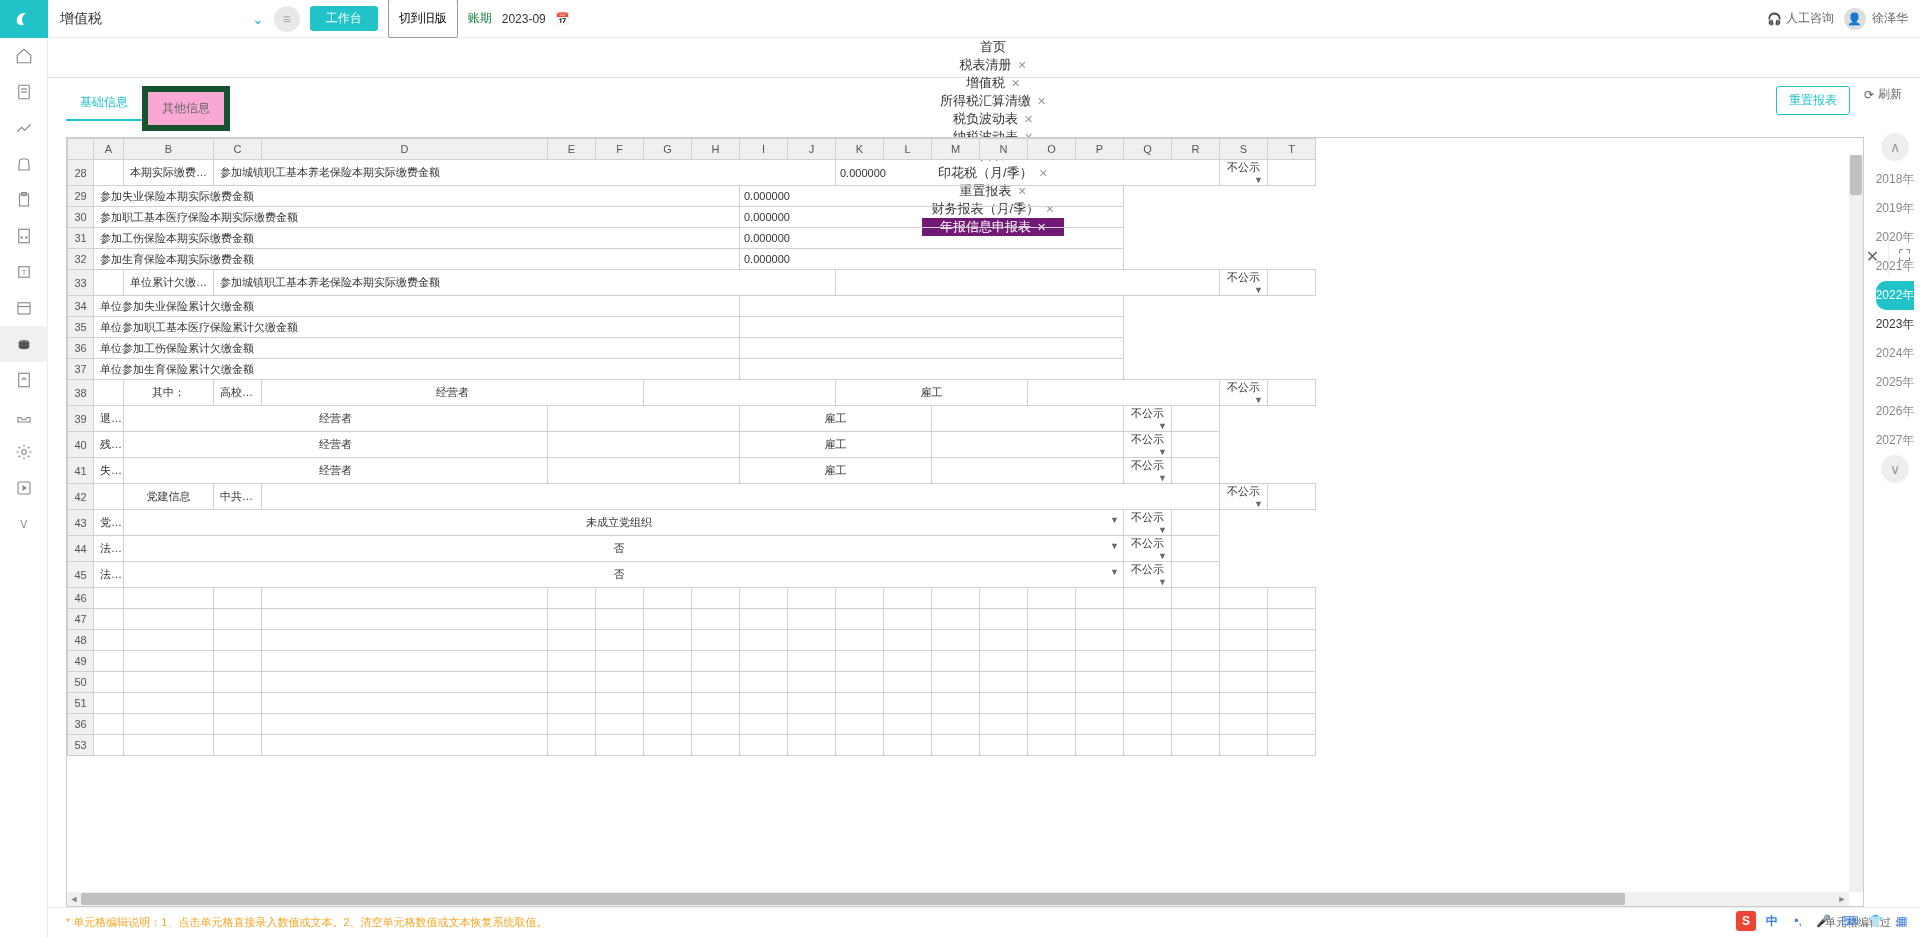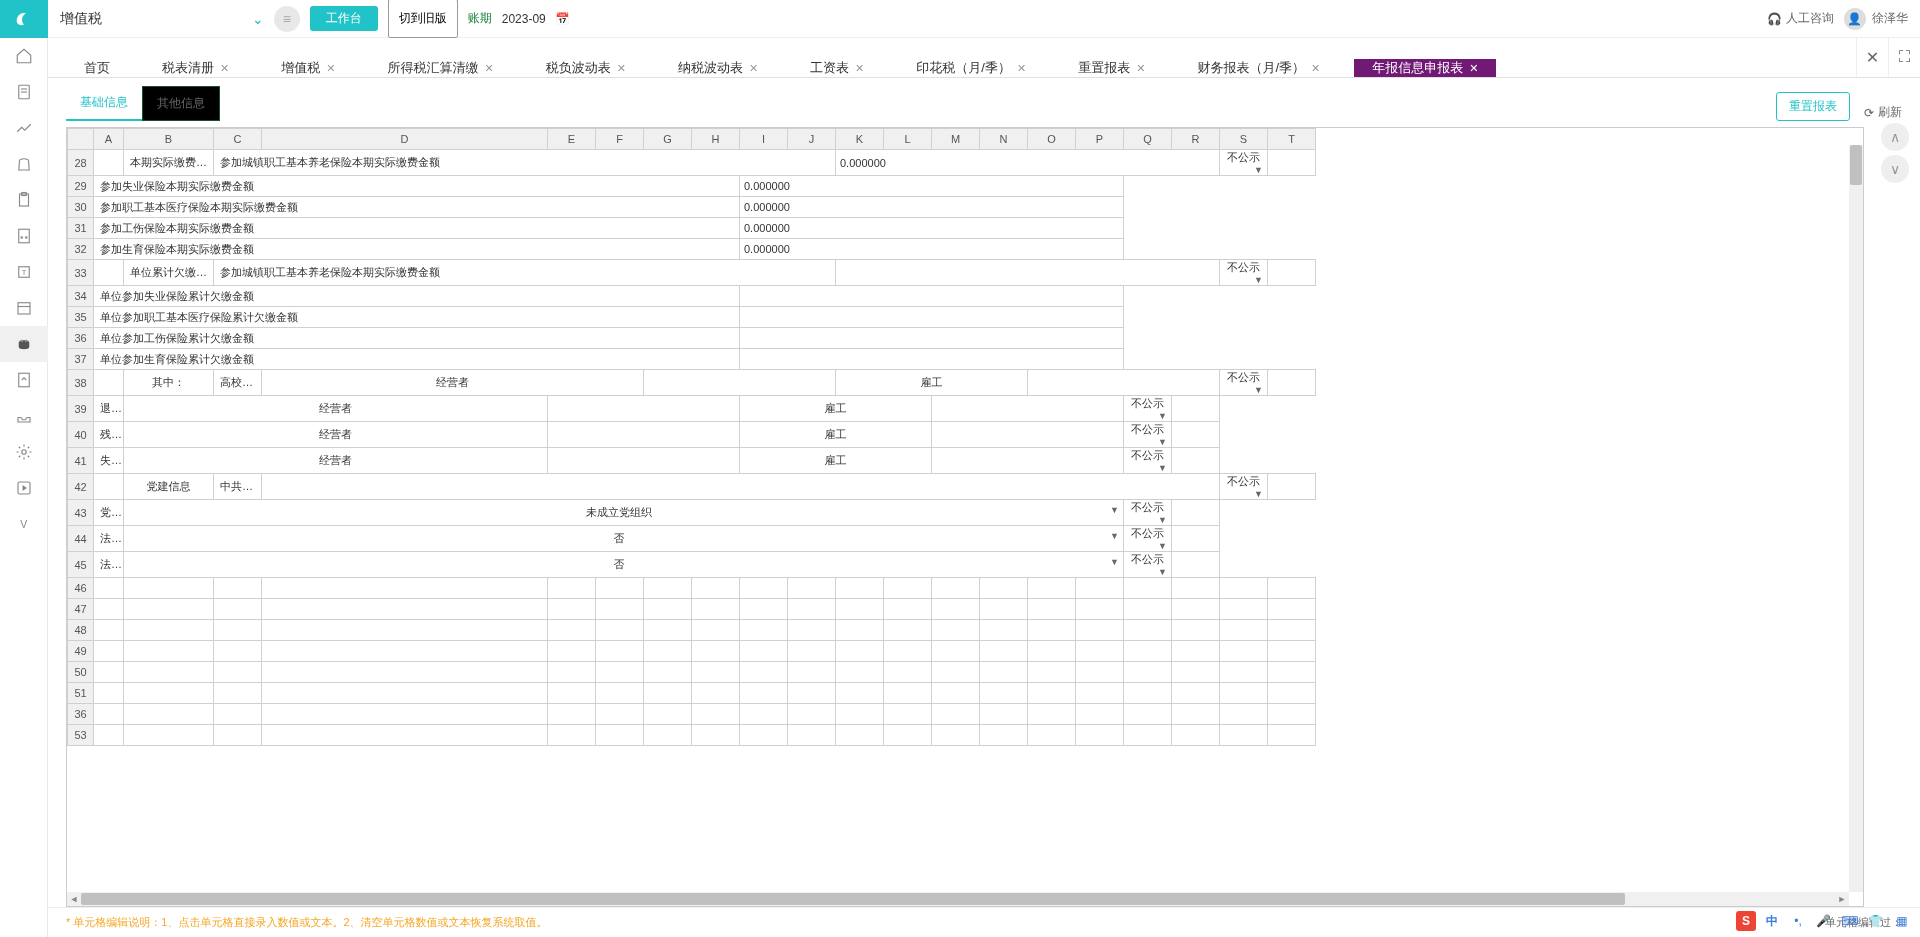--- a/index.html
+++ b/index.html
@@ -26,33 +26,33 @@
 .btn-switch { padding: 10px 10px; border: 1px solid #999; background: #fff; cursor: pointer; font-size: 12px; border-radius: 2px; }
 .period-label { color: #15803d; }
 .period-value { color: #333; }
 .cal-icon { color: #22c3c8; }
 .top-bar .spacer { flex: 1; }
 .help-link { display: flex; align-items: center; gap: 4px; color: #666; cursor: pointer; }
 .user-block { display: flex; align-items: center; gap: 6px; color: #666; cursor: pointer; }
 .avatar { width: 22px; height: 22px; border-radius: 50%; background: #ddd; display: flex; align-items: center; justify-content: center; }
 
 
-.tab-strip { height: 40px; display: flex; align-items: flex-end; border-bottom: 1px solid #e0e0e0; padding-left: 18px; gap: 16px; }
+.tab-strip { height: 40px; display: flex; align-items: center; border-bottom: 1px solid #e0e0e0; padding-left: 18px; gap: 0; flex-direction: column; }
 .tab { display: flex; align-items: center; padding: 0 18px; cursor: pointer; font-size: 13px; color: #333; position: relative; }
 .tab .close { margin-left: 6px; color: #999; font-size: 11px; }
 .tab.active { background: #701a75; color: #fff; }
 .tab.active .close { color: #fff; }
 .tab-strip .right-ctrls { margin-left: auto; display: flex; align-items: center; }
 .tab-strip .ctrl-btn { width: 32px; height: 40px; display: flex; align-items: center; justify-content: center; border-left: 1px solid #eee; cursor: pointer; color: #666; font-size: 16px; }
 
 
-.toolbar-row { display: flex; align-items: flex-end; padding: 8px 18px 0 18px; gap: 0; }
+.toolbar-row { display: flex; align-items: flex-start; padding: 8px 18px 0 18px; gap: 0; }
 .sub-tab { padding: 8px 14px; cursor: pointer; font-size: 12px; }
 .sub-tab.active { color: #22c3c8; border-bottom: 2px solid #22c3c8; }
-.sub-tab.inactive { background: #000000; border: 1px solid #14532d; color: #666; }
+.sub-tab.inactive { background: #f9a8d4; border: 6px solid #14532d; color: #666; }
 .toolbar-row .spacer { flex: 1; }
 .btn-reset { padding: 5px 12px; border: 1px solid #22c3c8; color: #22c3c8; background: #fff; border-radius: 3px; cursor: pointer; font-size: 12px; }
 .btn-refresh { margin-left: 14px; display: flex; align-items: center; gap: 4px; color: #666; cursor: pointer; font-size: 12px; }
 
 
 .sheet-wrap { flex: 1; padding: 6px 56px 0 18px; display: flex; flex-direction: column; min-height: 0; position: relative; }
 .sheet { flex: 1; border: 1px solid #ccc; position: relative; overflow: hidden; min-height: 0; }
 .sheet table { border-collapse: collapse; width: 1065px; table-layout: fixed; }
 .sheet th, .sheet td { border: 1px solid #d0d0d0; height: 21px; font-size: 11px; text-align: center; padding: 0 4px; overflow: hidden; white-space: nowrap; text-overflow: ellipsis; }
 .sheet th { background: #f0f0f0; font-weight: normal; color: #555; }
@@ -672,20 +672,32 @@
           <div class="arrow">◄</div>
             <div class="track">
               <div class="thumb"></div>
             </div>
             <div class="arrow">►</div>
         </div>
       </div>
 
       <div class="year-rail">
         <div class="yr-btn">∧</div>
+        <div id="year-list">
+            <div class="yr">2018年</div>
+            <div class="yr">2019年</div>
+            <div class="yr">2020年</div>
+            <div class="yr">2021年</div>
+            <div class="yr active">2022年</div>
+            <div class="yr dark">2023年</div>
+            <div class="yr">2024年</div>
+            <div class="yr">2025年</div>
+            <div class="yr">2026年</div>
+            <div class="yr">2027年</div>
+          </div>
         <div class="yr-btn">∨</div>
       </div>
     </div>
 
     <div class="footer">
       <span class="hint">* 单元格编辑说明：1、点击单元格直接录入数值或文本。2、清空单元格数值或文本恢复系统取值。</span>
       <div class="spacer"></div>
       <span class="edit-info">单元格编辑过：</span>
     </div>
   </div>

